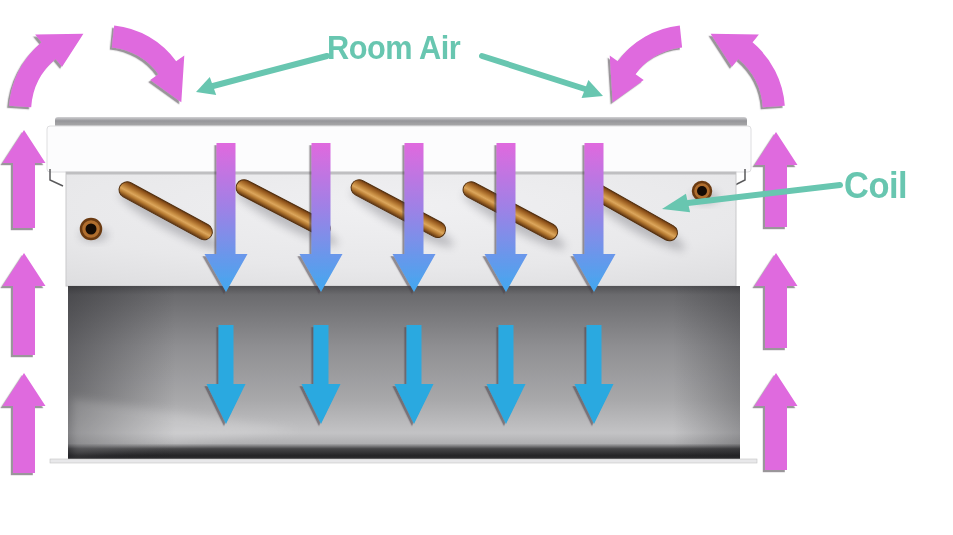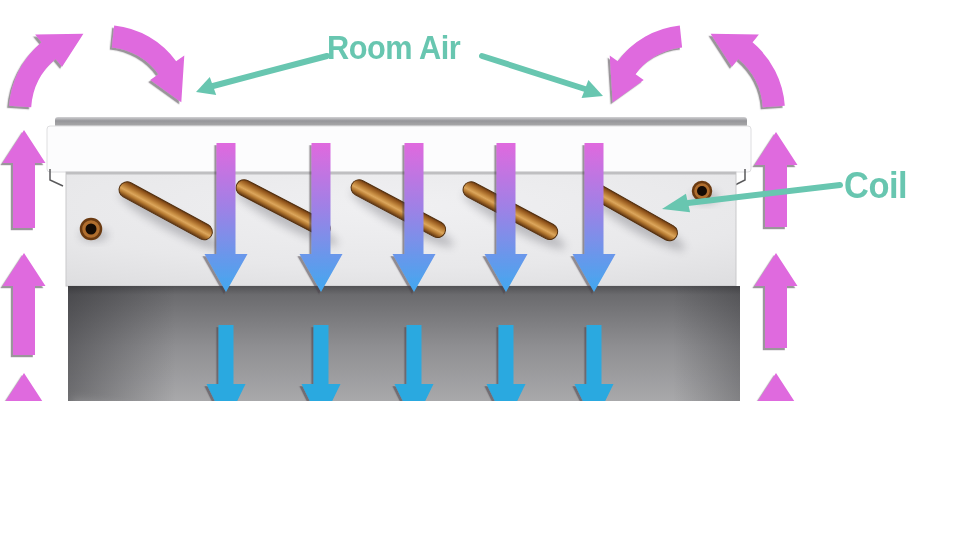--- a/index.html
+++ b/index.html
@@ -1,17 +1,17 @@
 <!DOCTYPE html>
 <html><head>
 <meta charset="utf-8">
 <style>
   html,body{margin:0;padding:0;background:#ffffff;}
   .stage{
-    position:relative;width:953px;height:401px;background:#ffffff;overflow:hidden;
+    position:relative;width:953px;height:535px;background:#ffffff;overflow:hidden;
     font-family:"Liberation Sans", sans-serif;
   }
   .stage svg{position:absolute;left:0;top:0;}
   .diagram-label{
     position:absolute;font-weight:700;line-height:1;white-space:nowrap;
     letter-spacing:-0.5px;transform:scaleX(0.93);transform-origin:left top;
   }
   .room-air{left:327px;top:31px;font-size:33px;}
   .coil-lab{left:844px;top:167px;font-size:37px;}
 </style>

